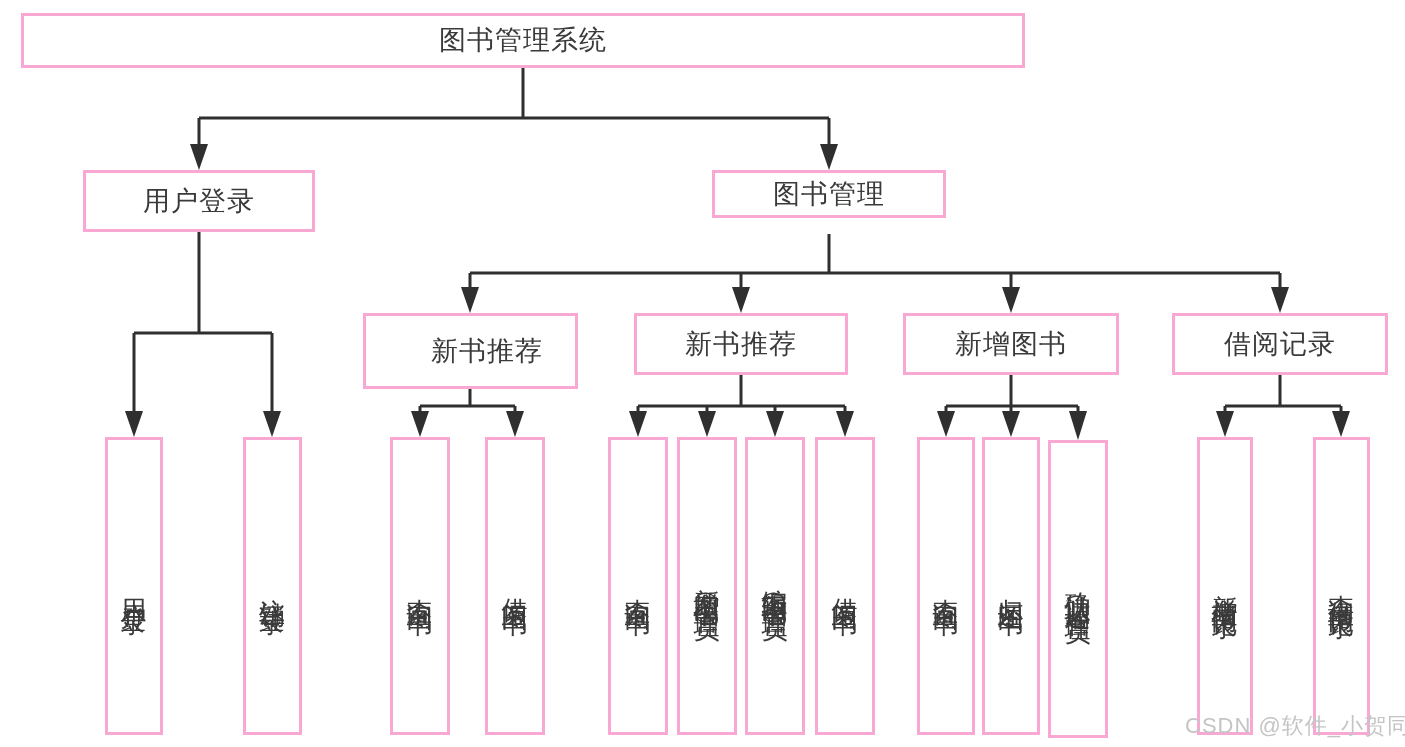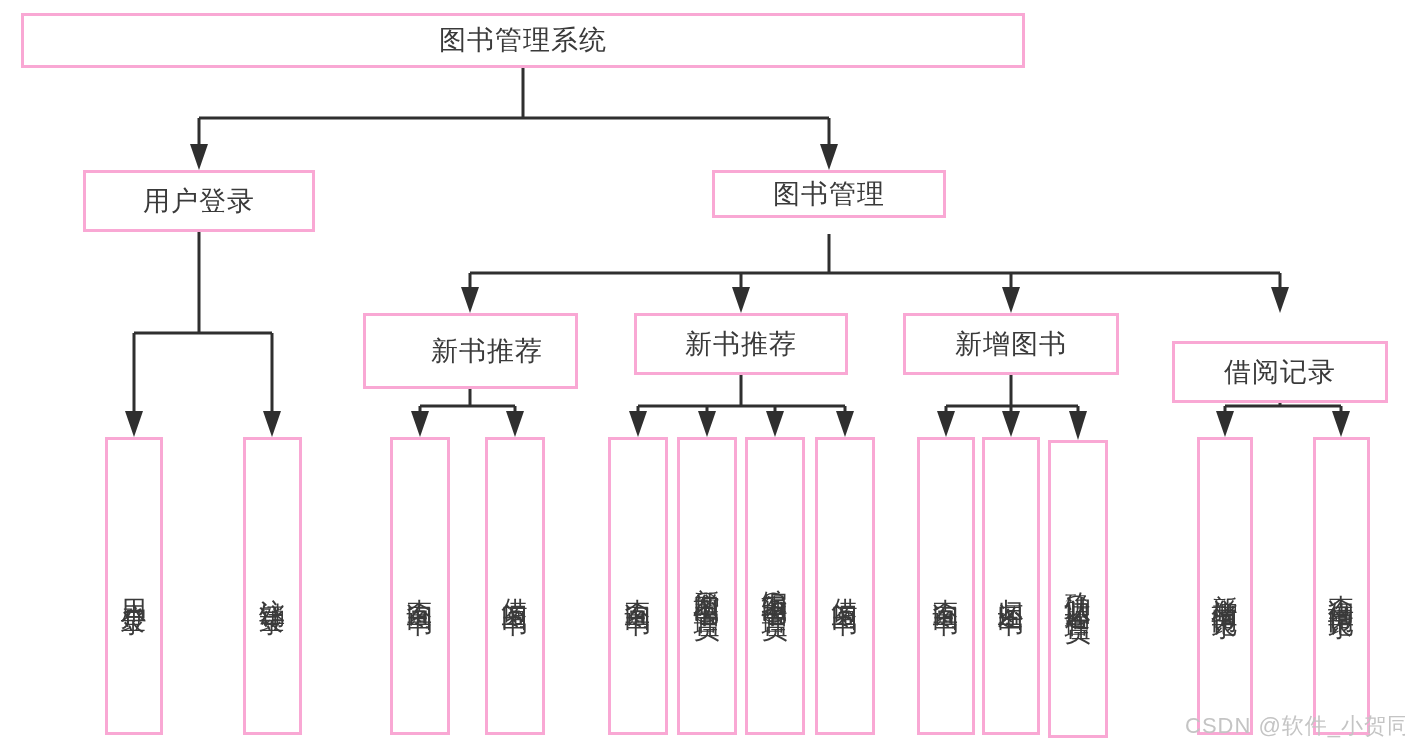--- a/index.html
+++ b/index.html
@@ -90,21 +90,21 @@
   </svg>
 
   <div class="box" style="left:21px;top:13px;width:1004px;height:55px;">图书管理系统</div>
 
   <div class="box" style="left:83px;top:170px;width:232px;height:62px;">用户登录</div>
   <div class="box" style="left:712px;top:170px;width:234px;height:48px;">图书管理</div>
 
   <div class="box" style="left:363px;top:313px;width:215px;height:76px;padding-left:33px;">新书推荐</div>
   <div class="box" style="left:634px;top:313px;width:214px;height:62px;">新书推荐</div>
   <div class="box" style="left:903px;top:313px;width:216px;height:62px;">新增图书</div>
-  <div class="box" style="left:1172px;top:313px;width:216px;height:62px;margin-top:28px;">借阅记录</div>
+  <div class="box" style="left:1172px;top:313px;width:216px;height:62px;">借阅记录</div>
 
   <div class="box leaf" style="left:105px;top:437px;width:58px;height:298px;">用户登录</div>
   <div class="box leaf" style="left:243px;top:437px;width:59px;height:298px;">注销登录</div>
 
   <div class="box leaf" style="left:390px;top:437px;width:60px;height:298px;">查询图书</div>
   <div class="box leaf" style="left:485px;top:437px;width:60px;height:298px;">借阅图书</div>
 
   <div class="box leaf" style="left:608px;top:437px;width:60px;height:298px;">查询图书</div>
   <div class="box leaf" style="left:677px;top:437px;width:60px;height:298px;">新增图书（管理员）</div>
   <div class="box leaf" style="left:745px;top:437px;width:60px;height:298px;">编辑图书（管理员）</div>

